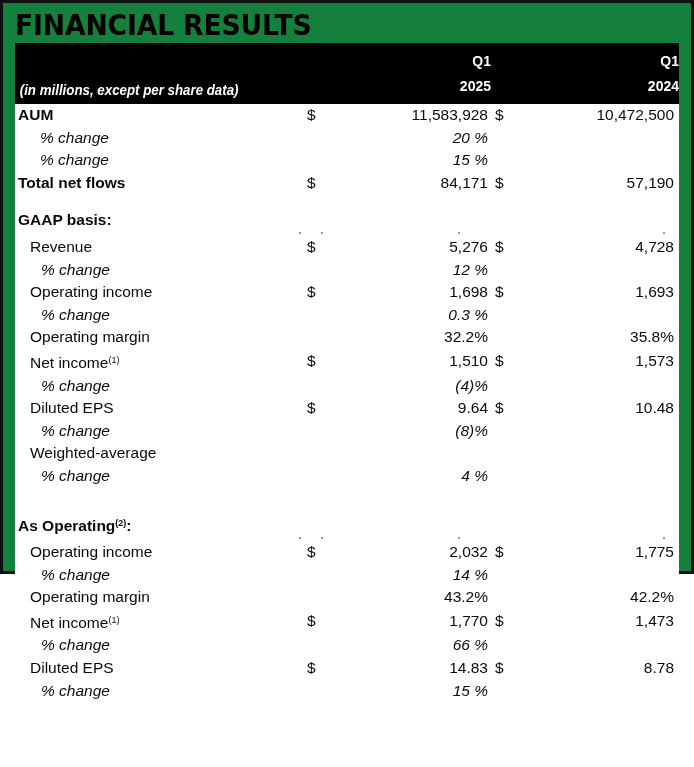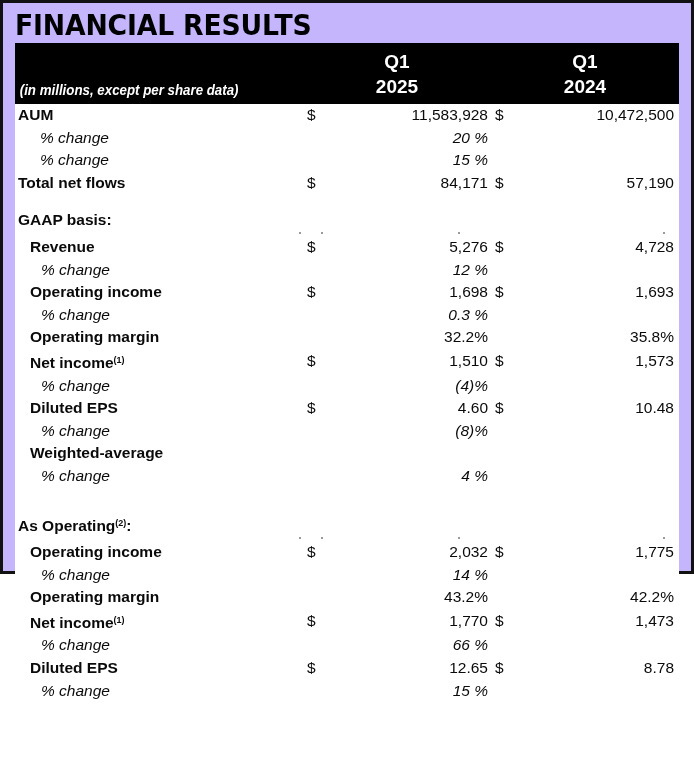--- a/index.html
+++ b/index.html
@@ -16,21 +16,21 @@
     overflow: hidden;
   }
 
   
   #page {
     position: relative;
     width: 694px;
     height: 574px;
     box-sizing: border-box;
     border: 3px solid #111111;
-    background: #c4b5fd;
+    background: #15803d;
   }
 
   
   #title-block {
     padding: 6px 0 0 12px;
   }
   #page-title {
     font-family: "DejaVu Sans", sans-serif;
     font-weight: bold;
     font-size: 29px;
@@ -77,22 +77,22 @@
     font-style: italic;
     font-weight: bold;
     font-size: 14px;
     text-align: left;
     padding: 0 0 6px 5px !important;
     white-space: nowrap;
     transform: scaleX(0.95);
     transform-origin: left bottom;
   }
   .hdr-q {
-    font-size: 19px;
-    text-align: center;
+    font-size: 14px;
+    text-align: right;
     line-height: 25px;
     padding-bottom: 5px !important;
   }
   .hdr-q .q-line { display: block; }
   .hdr-q .q-line.first { padding-top: 6px; }
 
   
   tbody td {
     padding: 0;
     height: 22.6px;
@@ -100,21 +100,21 @@
     vertical-align: middle;
     white-space: nowrap;
     background: #ffffff;
   }
   td.label     { text-align: left; }
   td.cur       { text-align: left; font-size: 15.5px; padding-left: 4px; }
   td.val       { text-align: right; padding-right: 3px; }
   td.val2      { text-align: right; padding-right: 5px; }
 
   .lvl0 { padding-left: 3px;  font-weight: bold; margin-left: 16px; }
-  .lvl1 { padding-left: 15px; font-weight: bold; }
+  .lvl1 { padding-left: 15px; font-weight: normal; }
   .lvl2 { padding-left: 26px; font-weight: normal; }
   .pct-label {
     padding-left: 25px;
     font-style: italic;
     font-weight: normal;
   }
   .pct-label.deep { padding-left: 26px; }
   .val.italic, .val2.italic { font-style: italic; }
 
   .bold { font-weight: bold; }
@@ -259,21 +259,21 @@
           <tr>
             <td class="label pct-label deep"><span>% change</span></td>
             <td class="cur"></td>
             <td class="val italic">(4)%</td>
             <td class="cur"></td>
             <td class="val2 italic"></td>
           </tr>
           <tr>
             <td class="label lvl1"><span>Diluted EPS</span></td>
             <td class="cur">$</td>
-            <td class="val">4.60</td>
+            <td class="val">9.64</td>
             <td class="cur">$</td>
             <td class="val2">10.48</td>
           </tr>
           <tr>
             <td class="label pct-label deep"><span>% change</span></td>
             <td class="cur"></td>
             <td class="val italic">(8)%</td>
             <td class="cur"></td>
             <td class="val2 italic"></td>
           </tr>
@@ -340,21 +340,21 @@
           <tr>
             <td class="label pct-label deep"><span>% change</span></td>
             <td class="cur"></td>
             <td class="val italic">66 %</td>
             <td class="cur"></td>
             <td class="val2 italic"></td>
           </tr>
           <tr>
             <td class="label lvl1"><span>Diluted EPS</span></td>
             <td class="cur">$</td>
-            <td class="val">12.65</td>
+            <td class="val">14.83</td>
             <td class="cur">$</td>
             <td class="val2">8.78</td>
           </tr>
           <tr>
             <td class="label pct-label deep"><span>% change</span></td>
             <td class="cur"></td>
             <td class="val italic">15 %</td>
             <td class="cur"></td>
             <td class="val2 italic"></td>
           </tr>

